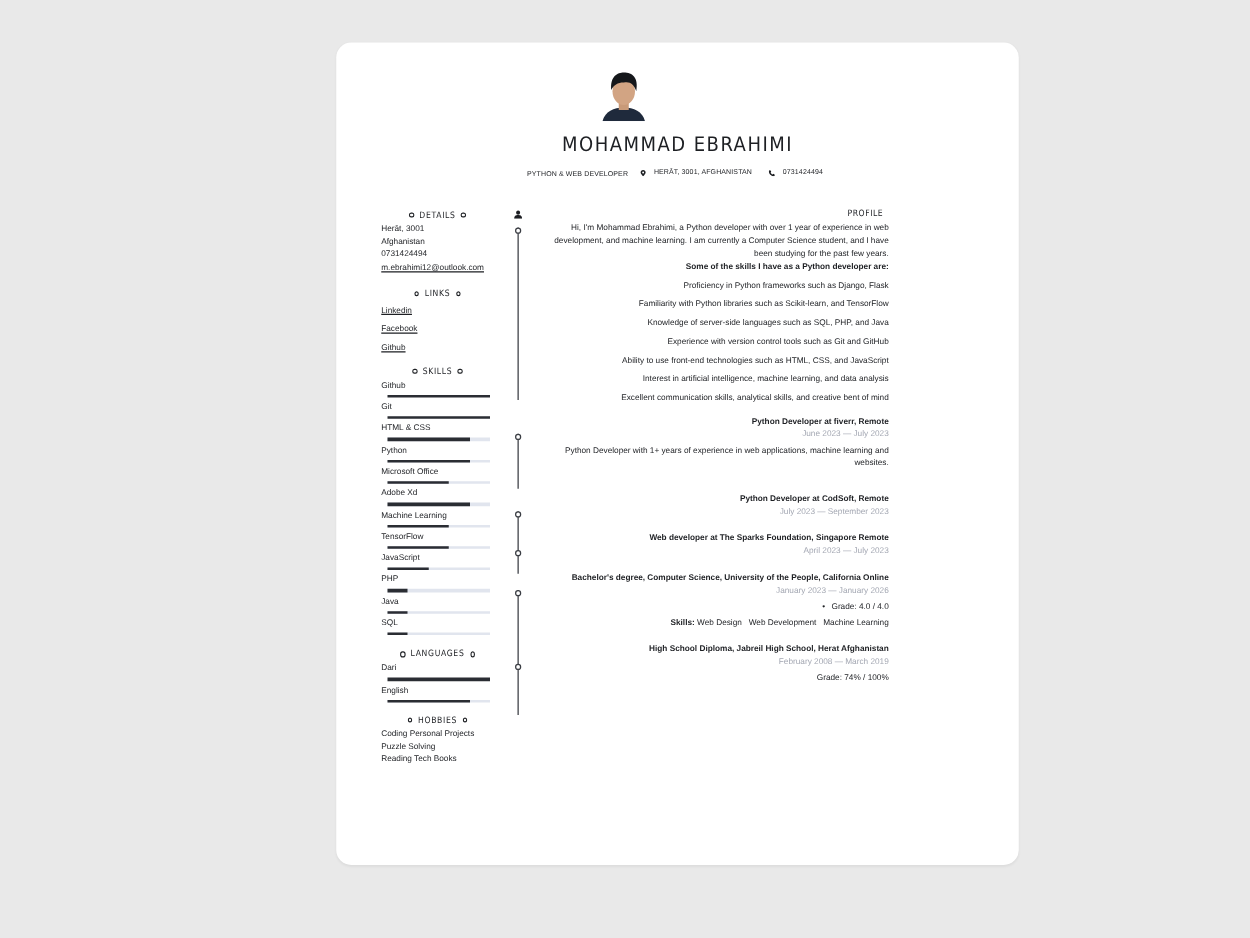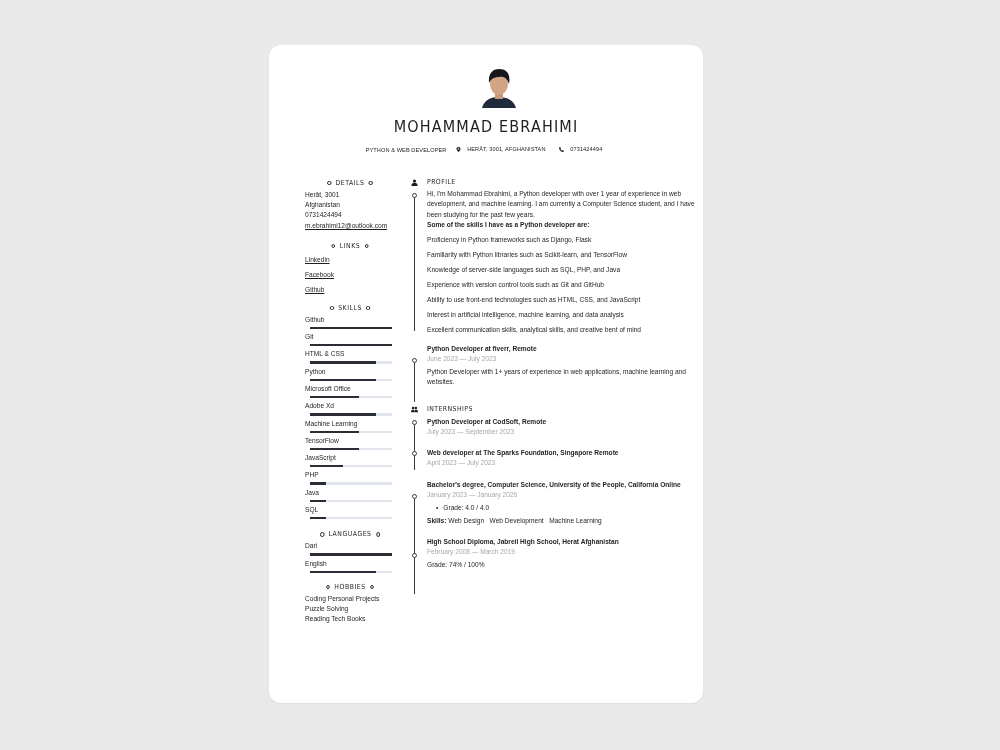--- a/index.html
+++ b/index.html
@@ -2,21 +2,21 @@
 <html><head>
 <meta charset="utf-8">
 <style>
   html, body { margin:0; padding:0; }
   body {
     width:1000px; height:750px; background:#e9e9e9;
     font-family:"Liberation Sans", sans-serif; color:#1d1f23;
     position:relative; overflow:hidden;
   }
   .card {
-    position:absolute; left:269px; top:45px; width:434px; height:658px;
+    position:absolute; left:269px; top:34px; width:546px; height:658px;
     background:#ffffff; border-radius:12px;
     box-shadow:0 1px 2px rgba(0,0,0,0.05);
   }
   .avatar {
     position:absolute; left:211px; top:22px; width:38px; height:41px;
     overflow:hidden; background:#fff;
   }
   .name {
     position:absolute; left:0; right:0; top:72px; text-align:center;
     font-family:"DejaVu Sans", sans-serif; font-size:16px; letter-spacing:1.3px;
@@ -39,21 +39,21 @@
   .lline { line-height:10.2px; }
   .llink { display:block; text-decoration:underline; color:#1d1f23; line-height:15px; }
   .skill { height:17.3px; position:relative; }
   .skill .lbl { line-height:11px; display:block; }
   .bar { position:absolute; left:5px; right:3px; top:13px; height:2.3px; background:#e1e5ee; }
   .bar .fill { height:100%; background:#2a2d33; }
   .hob { line-height:10.2px; }
 
   
   .right { position:absolute; left:142px; top:133px; width:300px; font-size:6.6px; color:#1d1f23; }
-  .section { position:relative; }
+  .section { position:relative;text-align:right; }
   .shead {
     font-family:"DejaVu Sans", sans-serif; font-size:7px; letter-spacing:0.5px;
     position:relative; height:11px; padding-left:16px; transform-origin:left; 
   }
   .shead .t { display:inline-block; transform:scaleX(0.88); transform-origin:left; }
   .sicon { position:absolute; left:0; top:1px; width:7px; height:7px; }
   .timeline { position:absolute; left:3px; width:1px; background:#3a3d43; }
   .tnode { position:absolute; left:1px; width:3px; height:3px; border:1px solid #3a3d43; border-radius:50%; background:#fff; }
   .content { padding-left:16px; }
   .p { line-height:10.3px; }
@@ -273,29 +273,20 @@
         <div class="p">Python Developer with 1+ years of experience in web applications, machine learning and websites.</div>
       </div>
     </div>
 
     <div style="height:17px"></div>
 
     <div class="section">
       <div class="timeline" style="top:15px; height:50px;"></div>
       <div class="tnode" style="top:15px;"></div>
       <div class="tnode" style="top:46px;"></div>
-      <div class="shead">
-        <svg class="sicon" viewBox="0 0 10 10">
-            <circle cx="3" cy="3" r="1.8" fill="#1d1f23"></circle>
-            <circle cx="7" cy="3" r="1.8" fill="#1d1f23"></circle>
-            <path d="M0 9 C0 6 1.5 5.5 3 5.5 C4.5 5.5 5 6 5 9 Z" fill="#1d1f23"></path>
-            <path d="M5 9 C5 6 5.5 5.5 7 5.5 C8.5 5.5 10 6 10 9 Z" fill="#1d1f23"></path>
-          </svg>
-        <span class="t">INTERNSHIPS</span>
-      </div>
       <div class="content">
         <div class="job">Python Developer at CodSoft, Remote</div>
         <div class="date">July 2023 — September 2023</div>
         <div style="height:10px"></div>
         <div class="job">Web developer at The Sparks Foundation, Singapore Remote</div>
         <div class="date">April 2023 — July 2023</div>
       </div>
     </div>
 
     <div style="height:11px"></div>

